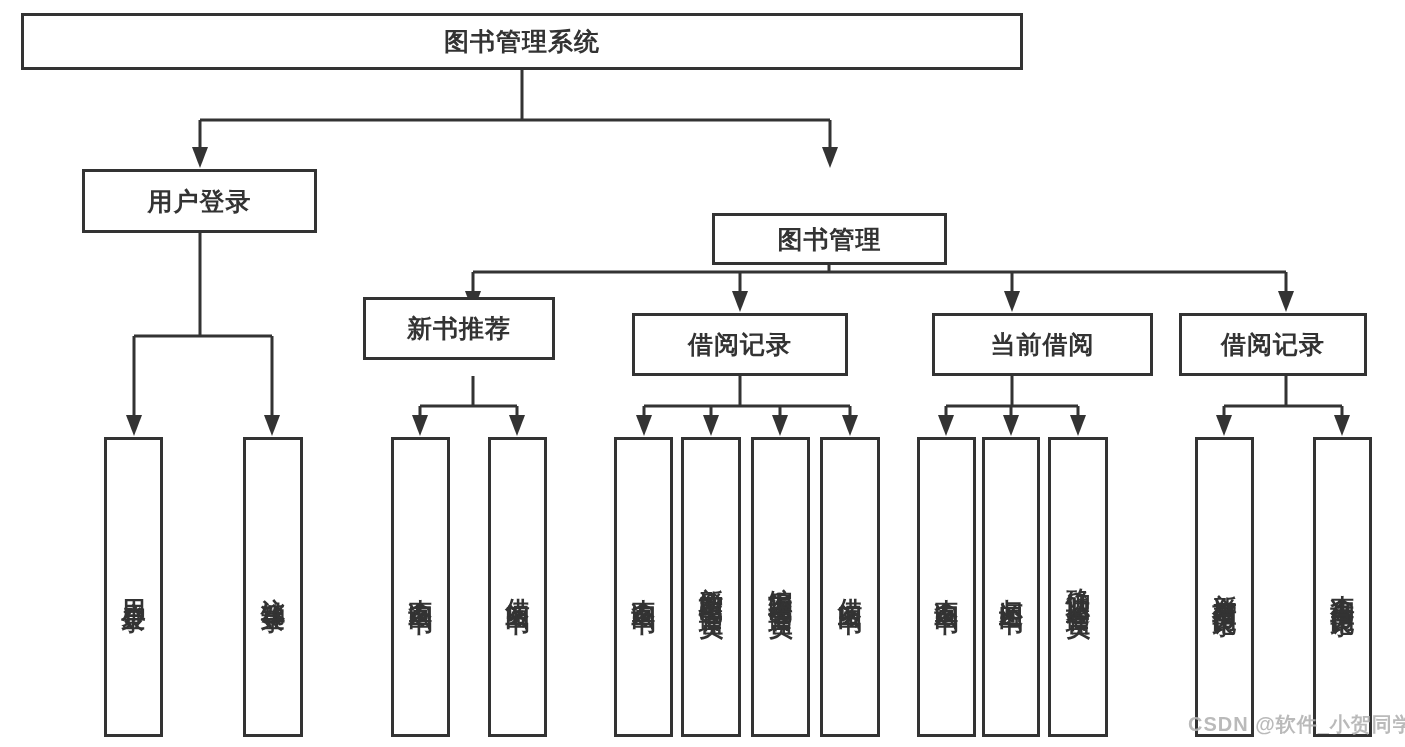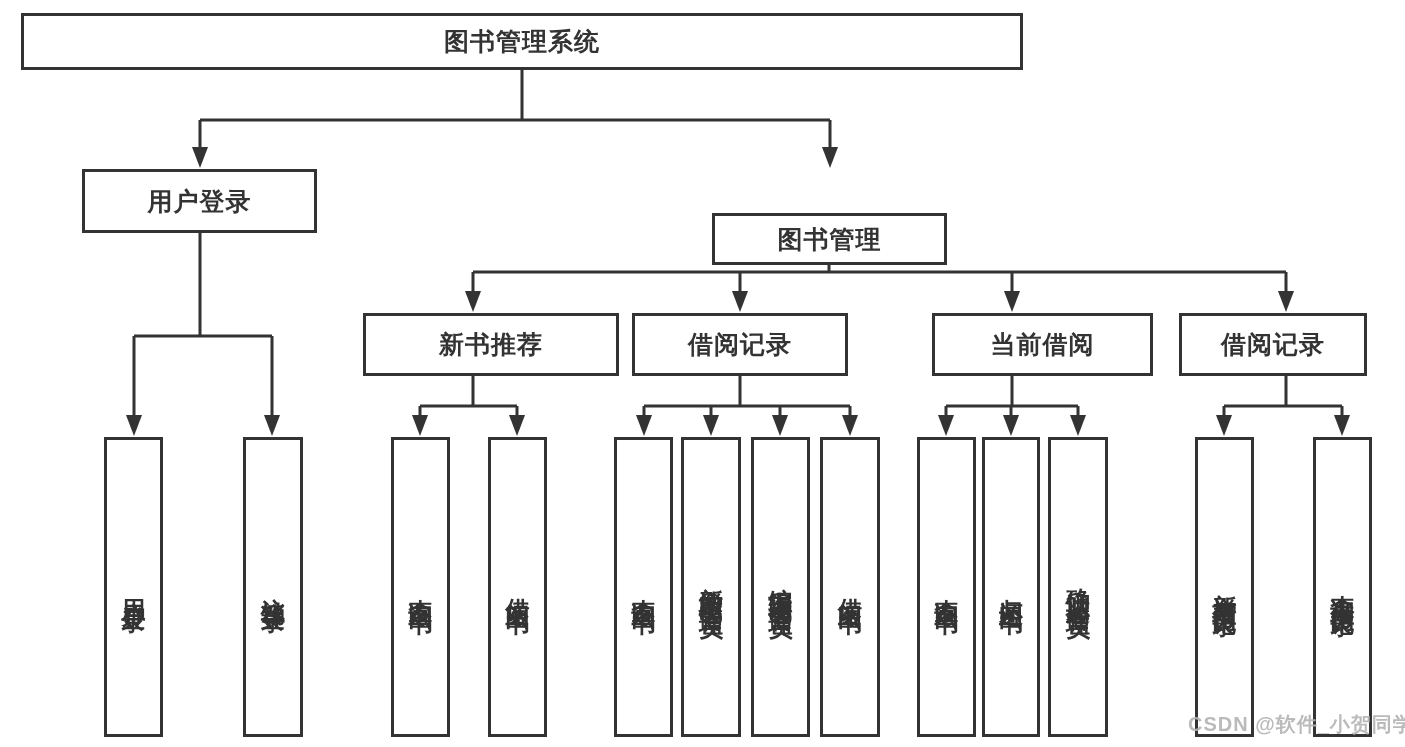--- a/index.html
+++ b/index.html
@@ -16,21 +16,21 @@
   .leaf .vlabel{
     writing-mode:vertical-rl;text-orientation:mixed;
     font-size:24px;line-height:1;letter-spacing:4px;white-space:nowrap;
   }
   
   #n-root{left:21px;top:13px;width:1002px;height:57px;}
   
   #n-user-login{left:82px;top:169px;width:235px;height:64px;}
   #n-book-mgmt{left:712px;top:169px;width:235px;height:52px;margin-top:44px;}
   
-  #n-new-book{left:363px;top:313px;width:256px;height:63px;}
+  #n-new-book{left:363px;top:297px;width:192px;height:63px;}
   #n-book-borrow{left:632px;top:313px;width:216px;height:63px;}
   #n-current-borrow{left:932px;top:313px;width:221px;height:63px;}
   #n-borrow-records{left:1179px;top:313px;width:188px;height:63px;}
   
   #l-a1{left:104px;top:437px;width:59px;height:300px;}
   #l-a2{left:243px;top:437px;width:60px;height:300px;}
   #l-b1{left:391px;top:437px;width:59px;height:300px;}
   #l-b2{left:488px;top:437px;width:59px;height:300px;}
   #l-c1{left:614px;top:437px;width:59px;height:300px;}
   #l-c2{left:681px;top:437px;width:60px;height:300px;}

